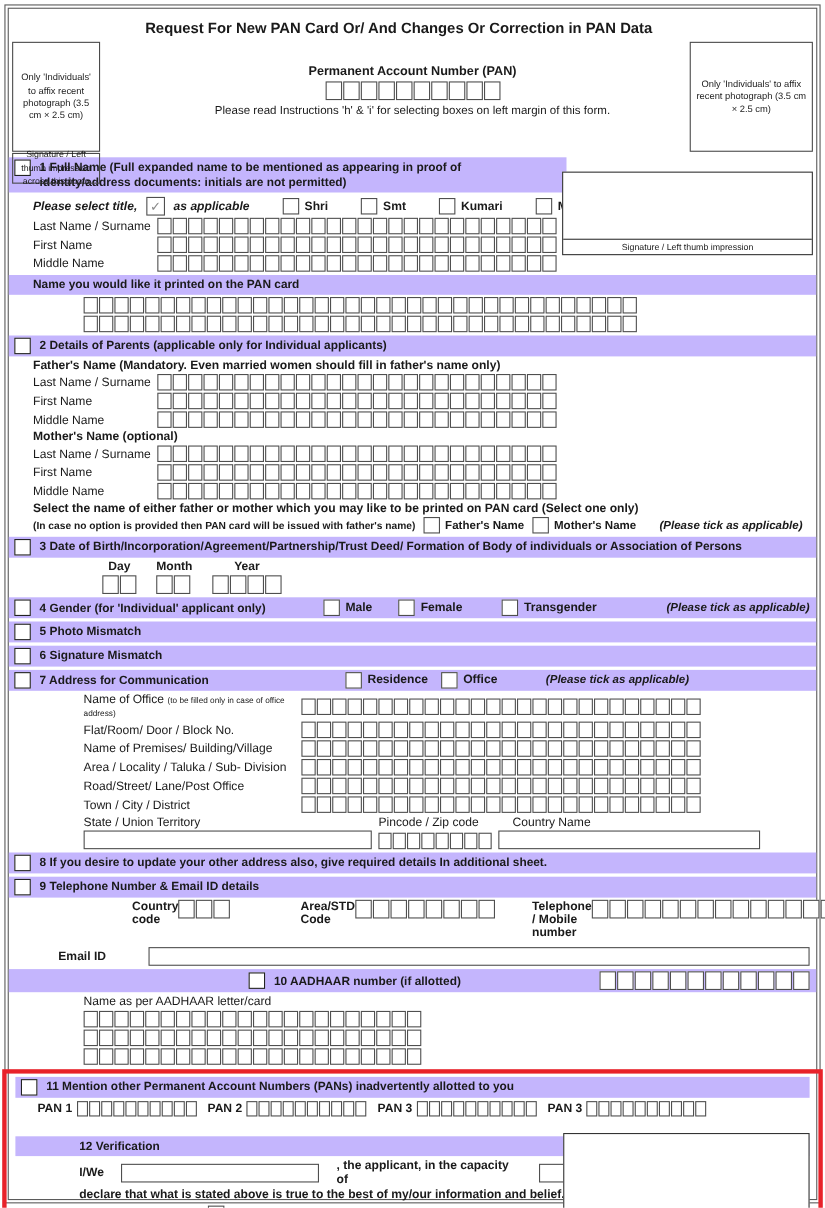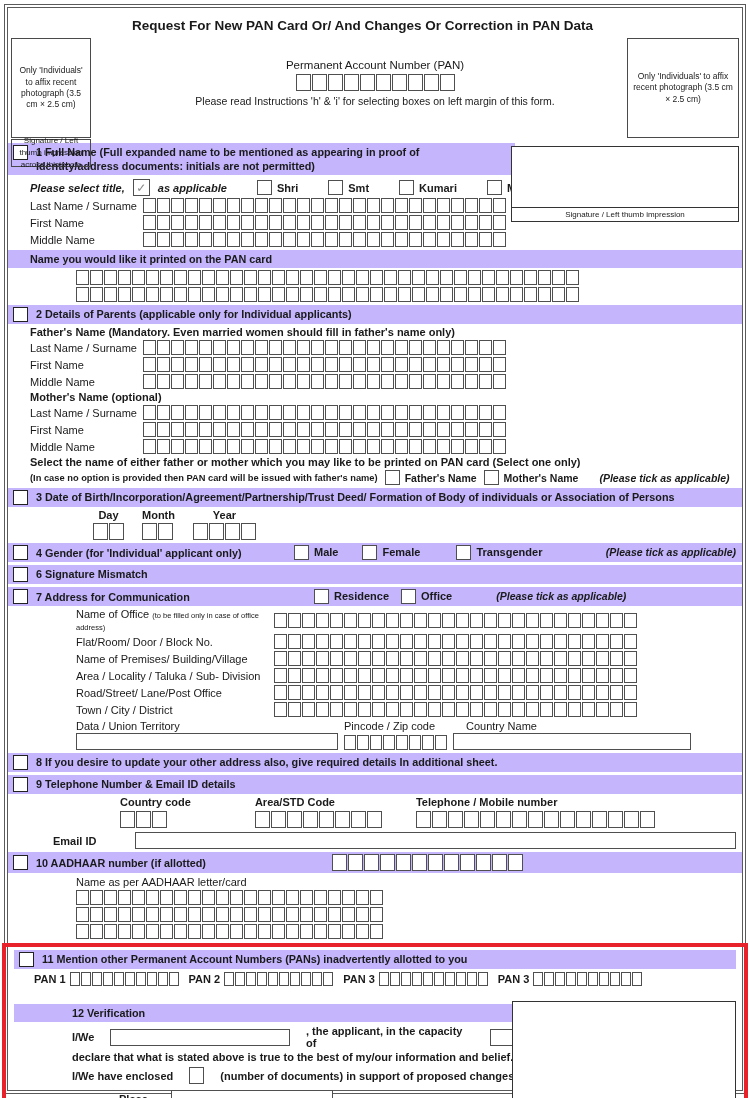--- a/index.html
+++ b/index.html
@@ -14,23 +14,23 @@
   .header { position:relative; height:132px; }
   .photo-box { position:absolute; top:30px; border:1px solid #4a4a4a; font-size:8.5px;
                line-height:1.35; text-align:center; display:flex; align-items:center;
                justify-content:center; padding:4px; color:#222; }
   .photo-left  { left:3px;  width:80px;  height:100px; }
   .photo-right { right:3px; width:112px; height:100px; }
   .thumb-cap { position:absolute; left:3px; top:131px; width:80px; height:28px;
                border:1px solid #4a4a4a; font-size:8px; text-align:center; line-height:1.5;
                display:flex; align-items:center; justify-content:center; }
   .title { text-align:center; font-size:13.5px; font-weight:bold; padding:10px 120px 0 95px; }
-  .pan-label { text-align:center; font-weight:normal; font-size:11.5px; margin-top:26px; }
+  .pan-label { text-align:center; font-weight:bold; font-size:11.5px; margin-top:26px; }
   .instruction { text-align:center; font-size:10.5px; margin-top:4px; }
-  .sig1 { position:absolute; right:3px; top:138px; width:228px; height:76px;
+  .sig1 { position:absolute; right:3px; top:148px; width:228px; height:76px;
           border:1.5px solid #333; display:flex; flex-direction:column; background:#fff; z-index:3; }
   .sig1-space { flex:1; }
   .sig1-cap { border-top:1px solid #333; font-size:8px; text-align:center; padding:2px 0; }
 
   
   .cells { display:flex; gap:1px; }
   .cell  { width:13px; height:15px; border:1px solid #4f4f4f; background:#fff; flex:none; }
   .cells.big  .cell { width:15px; height:17px; }
   .cells.pin  .cell { width:12px; height:15px; }
   .cells.pan4 .cell { width:10px; height:14px; }
@@ -65,21 +65,21 @@
   
   .arow { display:flex; align-items:center; margin:2px 0 2px 68px; }
   .alabel { width:198px; font-size:11px; flex:none; }
   .tinynote { font-size:7.5px; }
   .staterow { display:flex; margin:0 0 2px 68px; align-items:flex-end; gap:0; }
   .statelabels { display:flex; margin:3px 0 1px 68px; font-size:11px; }
   .longbox { border:1px solid #4f4f4f; height:17px; background:#fff; }
 
   
   .tel-row { display:flex; margin:2px 0 0 112px; }
-  .tel-group { display:flex; flex-direction:column; }
+  .tel-group { display:flex; flex-direction:row; }
   .tel-lab { font-weight:bold; font-size:11px; margin-bottom:3px; }
   .email-row { display:flex; align-items:center; margin:4px 6px 2px 45px; }
 
   .aname-rows { margin:2px 0 0 68px; display:flex; flex-direction:column; gap:2px; }
 
   
   .redwrap { border:4px solid #e8222a; margin:4px -6px 0 -6px; padding:2px 8px 4px 8px; position:relative; }
   .panrow { display:flex; align-items:center; gap:10px; margin:3px 0 2px 20px; }
   .pangroup { display:flex; align-items:center; gap:4px; }
   .plab { font-weight:bold; font-size:11px; }
@@ -578,20 +578,24 @@
     </div>
     <div class="opt" style="margin-left:28px;">
       <div class="box"></div>
       <span>Transgender</span>
     </div>
     <span class="hint" style="margin-left:auto;">(Please tick as applicable)</span>
   </div>
 
   <div class="sbar">
     <div class="mcb"></div>
+    <div>5 Photo Mismatch</div>
+  </div>
+  <div class="sbar">
+    <div class="mcb"></div>
     <div>6 Signature Mismatch</div>
   </div>
 
   <div class="sbar" style="align-items:center;">
     <div class="mcb"></div>
     <div style="flex:0 0 270px;">7 Address for Communication</div>
     <div class="opt">
       <div class="box"></div>
       <span>Residence</span>
     </div>
@@ -784,21 +788,21 @@
             <div class="cell"></div>
             <div class="cell"></div>
             <div class="cell"></div>
             <div class="cell"></div>
             <div class="cell"></div>
             <div class="cell"></div>
             <div class="cell"></div>
           </div>
   </div>
   <div class="statelabels">
-    <span style="width:268px;">Data / Union Territory</span>
+    <span style="width:268px;">State / Union Territory</span>
     <span style="width:122px;">Pincode / Zip code</span>
     <span>Country Name</span>
   </div>
   <div class="staterow">
     <div class="longbox" style="width:262px;"></div>
     <div class="cells pin" style="margin:0 6px;">
             <div class="cell"></div>
             <div class="cell"></div>
             <div class="cell"></div>
             <div class="cell"></div>
@@ -860,21 +864,21 @@
               <div class="cell"></div>
               <div class="cell"></div>
             </div>
     </div>
   </div>
   <div class="email-row">
     <span style="font-weight:bold; font-size:11px; width:82px;">Email ID</span>
     <div class="longbox" style="flex:1;"></div>
   </div>
 
-  <div class="sbar" style="align-items:center;">
+  <div class="sbar" style="align-items:center;justify-content:flex-end;">
     <div class="mcb"></div>
     <div style="flex:0 0 288px;">10 AADHAAR number (if allotted)</div>
     <div class="cells big">
             <div class="cell"></div>
             <div class="cell"></div>
             <div class="cell"></div>
             <div class="cell"></div>
             <div class="cell"></div>
             <div class="cell"></div>
             <div class="cell"></div>

